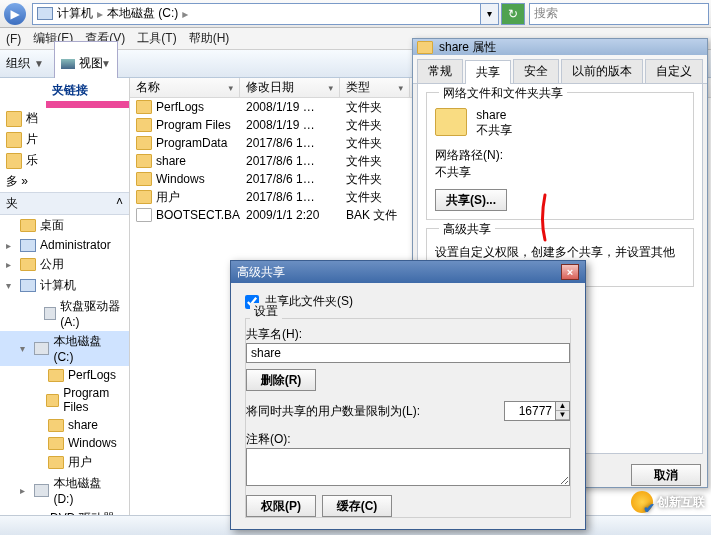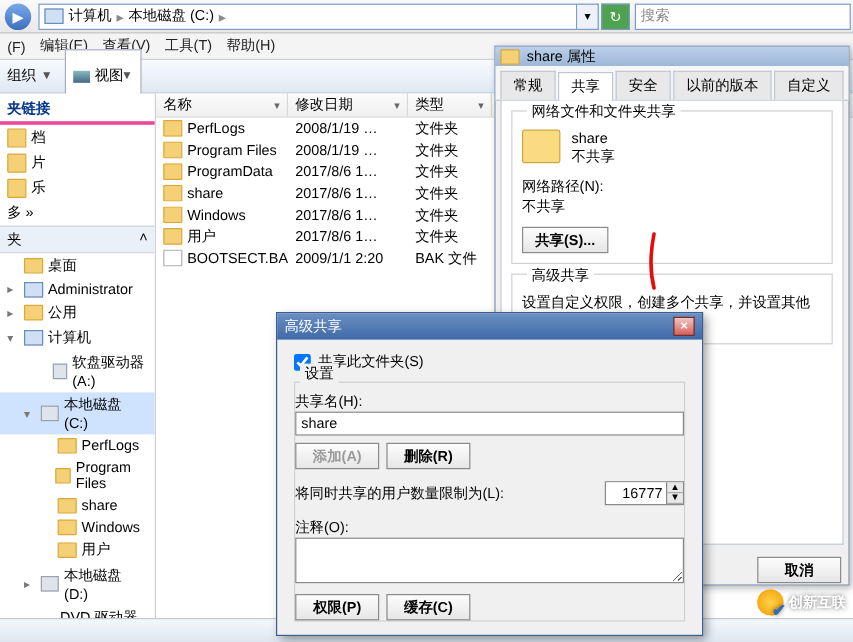--- a/index.html
+++ b/index.html
@@ -19,21 +19,21 @@
 .menubar span { color:#222; }
 
 
 .toolbar { height:28px; display:flex; align-items:center; gap:10px; padding:0 6px; background:linear-gradient(#f7fbff,#dfe8f2); border-bottom:1px solid #b8c8da; }
 .toolbar .dd2 { font-size:10px; color:#555; margin-left:-6px; }
 .toolbar .viewbox { display:flex; align-items:center; gap:4px; border:1px solid #aac; padding:13px 6px; background:#fff; }
 
 
 .main { display:flex; height: calc(535px - 28px - 22px - 28px - 20px); }
 .leftnav { width:130px; background:#fff; border-right:1px solid #d0d0d0; overflow:hidden; }
-.leftnav .section-head { font-weight:bold; color:#06388a; padding:4px 6px 2px; border-bottom:3px solid #ec4899;}
+.leftnav .section-head { font-weight:bold; color:#06388a; padding:4px 6px 2px; border-bottom:7px solid #ec4899;margin-left:46px;}
 .leftnav .nav-item { display:flex; align-items:center; gap:4px; padding:2px 6px; }
 .leftnav .nav-item .ico { width:16px; height:16px; display:inline-flex; align-items:center; justify-content:center; }
 .leftnav .sel { background:#cfe3ff; }
 .folders-head { background:#eaf0f8; padding:2px 6px; font-weight:normal; border-top:1px solid #d0d8e4; border-bottom:1px solid #d0d8e4;}
 .expand { width:10px; display:inline-block; color:#777; font-size:10px; }
 
 .filelist { flex:1; background:#fff; position:relative; }
 .fl-head { display:flex; border-bottom:1px solid #d8d8d8; background:linear-gradient(#fbfbfb,#efefef); height:20px; }
 .fl-head .col { border-right:1px solid #d8d8d8; padding:2px 6px; display:flex; align-items:center; gap:6px;}
 .fl-head .col .arrow { font-size:9px; color:#666; margin-left:auto; }
@@ -326,21 +326,20 @@
     <label class="chk">
       <input type="checkbox" checked="" style="">
       <span>共享此文件夹(S)</span>
     </label>
     <div class="settings">
       <span class="slabel">设置</span>
       <div class="sbody">
         <div>共享名(H):</div>
         <input class="txtinput" value="share" style="">
         <div class="btnrow">
-          <button class="btn disabled">添加(A)</button>
           <button class="btn">删除(R)</button>
         </div>
         <div style="margin-top:10px; display:flex; align-items:center; gap:8px;">
           <span style="flex:1">将同时共享的用户数量限制为(L):</span>
           <div class="spin">
             <input value="16777" style="">
             <div class="arrows">
                 <span>▲</span>
                 <span>▼</span>
               </div>

